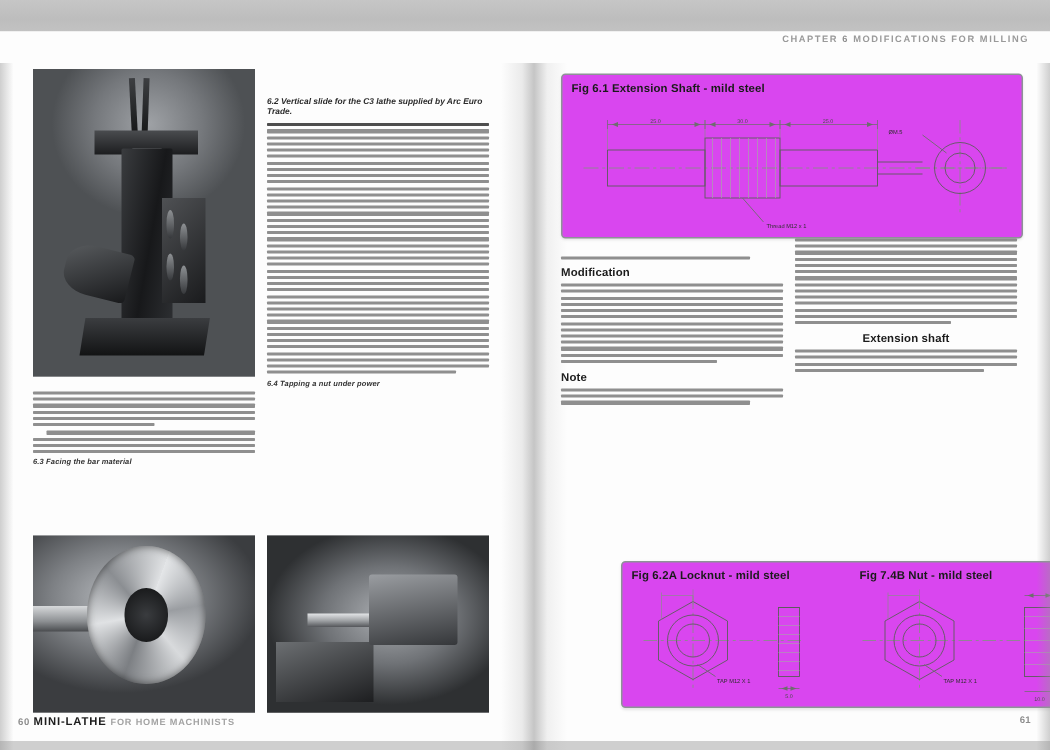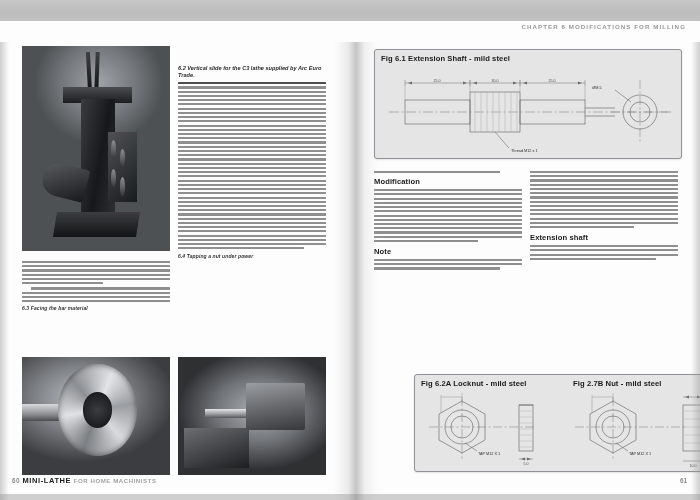--- a/index.html
+++ b/index.html
@@ -170,21 +170,21 @@
     background:linear-gradient(180deg,#e3e5e7,#9c9fa2 55%,#54565a);
   }
   .phsm2 .blk{
     position:absolute;left:4%;bottom:6%;width:44%;height:34%;
     background:linear-gradient(160deg,#6c6f72,#1d1e20);
   }
 
   
   .figbox{
     position:absolute;border:1.1px solid #8e9297;border-radius:3px;
-    background:#e5e5e5;
+    background:#d946ef;
     box-shadow:0 1px 2px rgba(0,0,0,.10);
   }
   .figtitle{
     position:absolute;left:6px;top:4px;
     font-size:7.6px;font-weight:bold;color:#1a1a1a;letter-spacing:.1px;
     white-space:nowrap;
   }
   .fig svg{display:block;}
   .dimtxt{font-size:3.6px;fill:#4a4a4a;font-family:"Liberation Sans",sans-serif;}
   .leadtxt{font-size:3.8px;fill:#2e2e2e;font-family:"Liberation Sans",sans-serif;}
@@ -408,21 +408,21 @@
           <div class="line last70"></div>
         </div>
         <div class="head" style="margin-top:5px;">Note</div>
         <div class="para">
           <div class="line j"></div>
             <div class="line j"></div>
             <div class="line last85"></div>
         </div>
       </div>
 
-      <div class="col" style="left:180px;top:150px;width:148px;">
+      <div class="col" style="left:180px;top:138px;width:148px;text-align:center;">
         <div class="para">
           <div class="line j"></div>
             <div class="line j"></div>
             <div class="line j"></div>
           <div class="line j"></div>
             <div class="line j"></div>
             <div class="line j"></div>
           <div class="line j"></div>
             <div class="line j"></div>
             <div class="line j"></div>
@@ -436,21 +436,21 @@
         <div class="para">
           <div class="line j"></div>
             <div class="line j"></div>
           <div class="line j"></div>
             <div class="line last85"></div>
         </div>
       </div>
 
       <div class="figbox fig" style="left:24px;top:353px;width:306px;height:96px;margin-left:40px;">
         <div class="figtitle">Fig 6.2A Locknut - mild steel</div>
-        <div class="figtitle" style="left:158px;">Fig 2.7B Nut - mild steel</div>
+        <div class="figtitle" style="left:158px;">Fig 7.4B Nut - mild steel</div>
         <svg width="306" height="96" viewBox="0 0 306 96">
           <g stroke="#6d6d6d" fill="none" stroke-width="0.6">
 
             <line x1="14" y1="52" x2="120" y2="52" stroke-dasharray="9,2.5,2,2.5" stroke="#8a8a8a"></line>
             <line x1="47" y1="22" x2="47" y2="84" stroke-dasharray="9,2.5,2,2.5" stroke="#8a8a8a"></line>
             <polygon points="47,26 70,39 70,65 47,78 24,65 24,39" stroke="#5c5c5c"></polygon>
             <circle cx="47" cy="52" r="17" stroke="#5c5c5c"></circle>
             <circle cx="47" cy="52" r="11" stroke="#5c5c5c"></circle>
 
             <g stroke="#8a8a8a" stroke-width="0.45">

